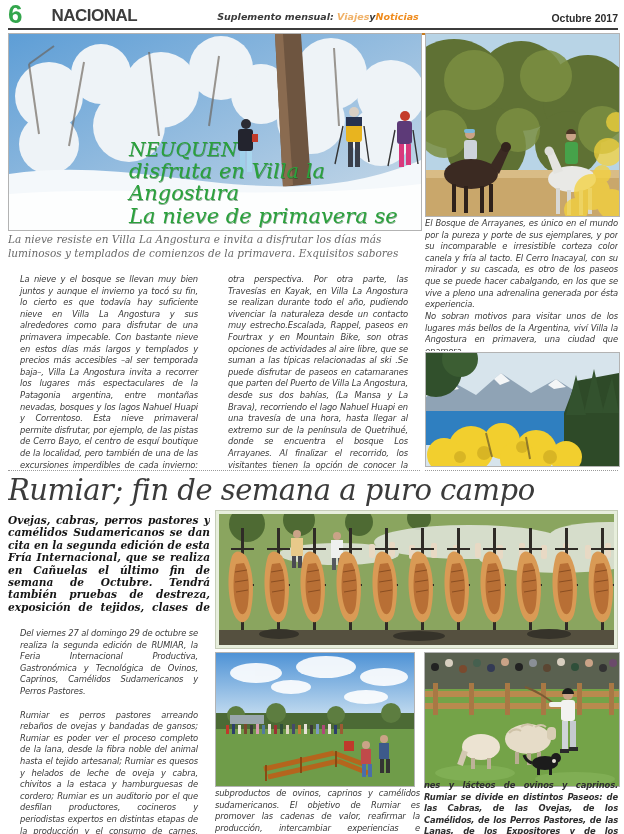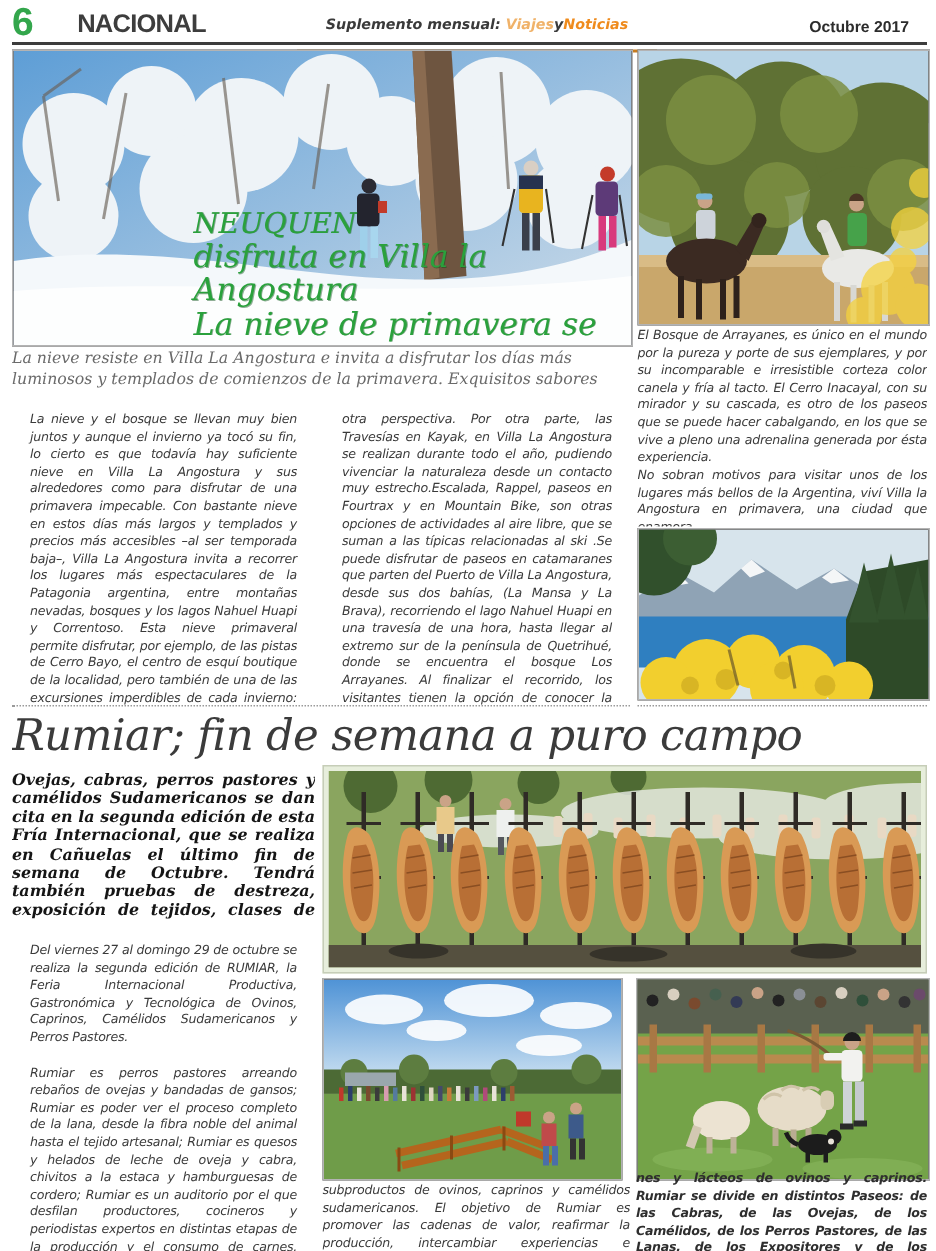--- a/index.html
+++ b/index.html
@@ -7,24 +7,24 @@
         font-family:"DejaVu Sans",sans-serif;}
   .abs{position:absolute;}
   
   .hdr-left{left:8px;top:2px;display:flex;align-items:flex-end;gap:3px;}
   .pagenum{font:700 26px/24px "Liberation Sans",sans-serif;color:#33a64c;}
   .section{font:700 17px/20px "Liberation Sans",sans-serif;color:#3d3d3d;letter-spacing:-.5px;padding-left:26px;}
   .masthead{left:198px;top:11px;width:240px;text-align:center;
             font:italic 700 9.5px/12px "DejaVu Sans",sans-serif;color:#3a3a3a;
             border-bottom:2px solid #c77c1f;padding-bottom:10px;}
   .brand1{color:#f0b269;} .brand2{color:#3a3a3a;} .brand3{color:#ef8b1d;}
-  .hdr-date{right:18px;top:12px;font:700 10.5px/12px "Liberation Sans",sans-serif;color:#2c2c2c;padding-left:32px;}
+  .hdr-date{right:6px;top:12px;font:700 10.5px/12px "Liberation Sans",sans-serif;color:#2c2c2c;padding-left:32px;}
   .hdr-rule{left:8px;top:28px;width:610px;height:2px;background:#3c3c3c;}
   
-  .photo{border:1px solid #b3b3b3;overflow:hidden;background:#404040;}
+  .photo{border:1px solid #b3b3b3;overflow:hidden;background:#000000;}
   .photo svg{display:block;width:100%;height:100%;}
   .framed{background:#e7eedc;padding:3px;border:1px solid #c6cdb8;}
   
   .overlay-headline{left:120px;bottom:3px;font-family:"DejaVu Serif",serif;font-style:italic;
       color:#2aa13c;text-shadow:.6px .6px 0 rgba(10,80,25,.45);line-height:1.07;}
   .kicker{font-size:19px;} .ohl{font-size:21px;}
   .standfirst{font:italic 10.5px/13.5px "DejaVu Serif",serif;color:#6a6a6a;}
   .body-text{font:italic 8.4px/11.6px "DejaVu Sans",sans-serif;color:#3a3a3a;
       text-align:justify;letter-spacing:-.15px;overflow:hidden;}
   .body-text p{margin:12px;}

